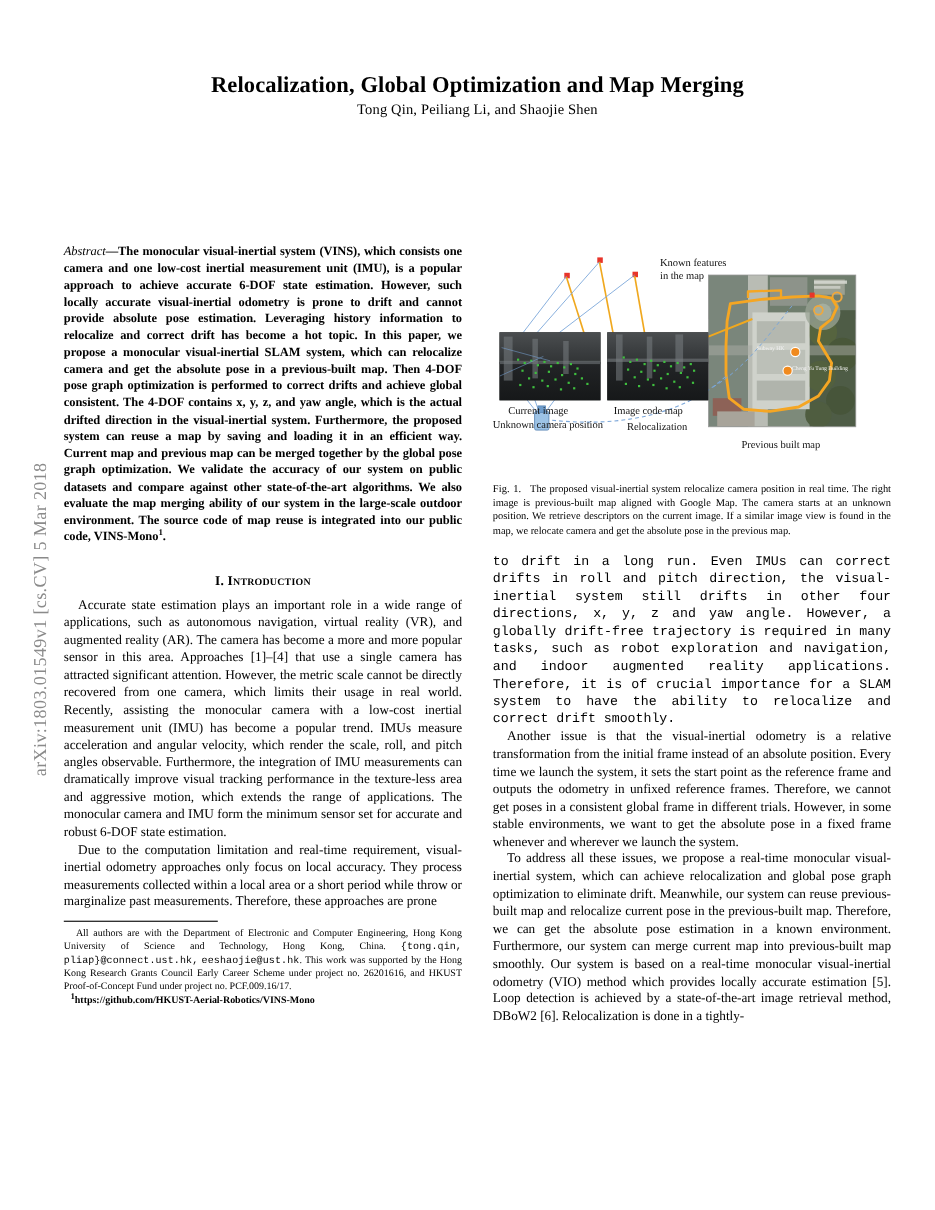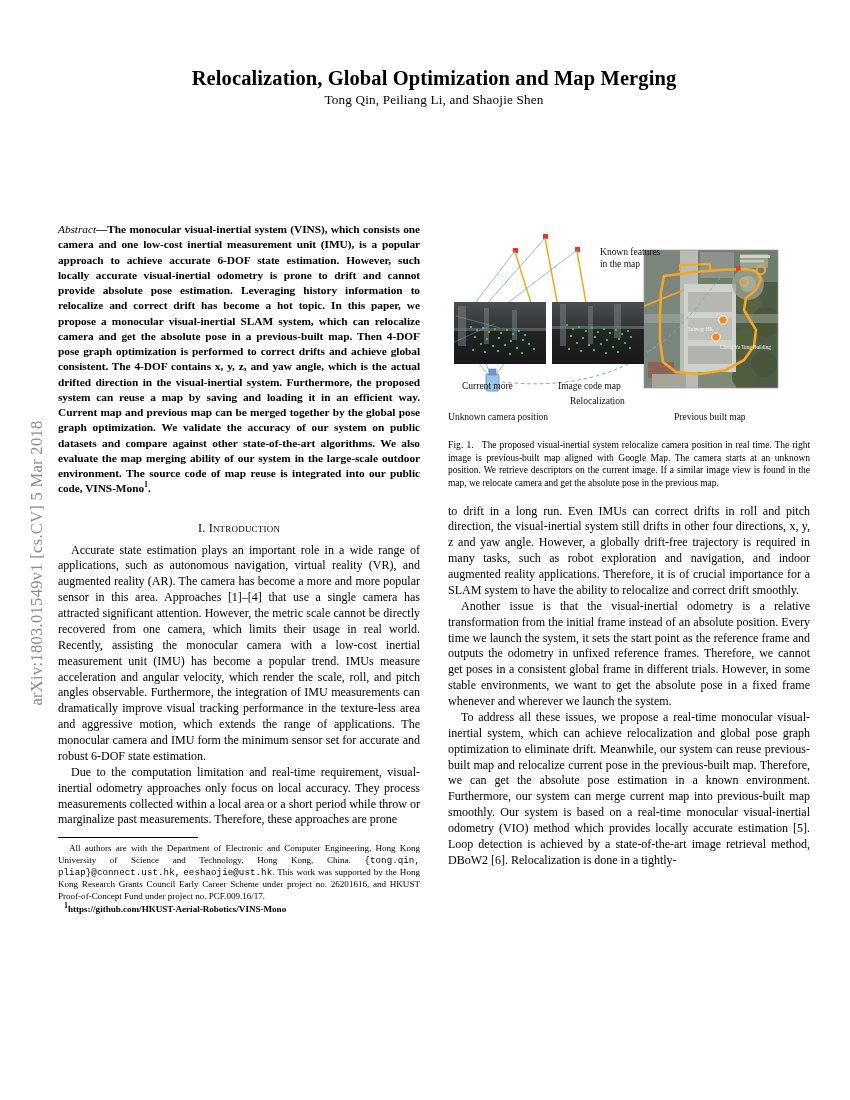--- a/index.html
+++ b/index.html
@@ -92,39 +92,41 @@
     line-height: 0;
   }
 
   
   .section-heading {
     text-align: center;
     font-size: 12.2px;
     margin-top: 24px;
     margin-bottom: 7px;
     letter-spacing: 0.2px;
+    font-weight: bold;
   }
   .section-heading .smallcaps {
     font-variant: small-caps;
   }
 
   
   .body-text {
     font-size: 12.05px;
     line-height: 1.318;
     text-align: justify;
     text-justify: inter-word;
     letter-spacing: -0.02px;
   }
   .body-text p {
     margin: 0;
     text-indent: 13px;
   }
   .body-text p.cont {
     text-indent: 0;
+    font-family: Liberation Mono, monospace;
   }
 
   
   #footnote-rule {
     width: 140px;
     height: 0;
     border-top: 0.8px solid #000;
     margin: 9px 0 5px 0;
   }
   #footnote {
@@ -153,21 +155,20 @@
   #figure-canvas svg {
     position: absolute;
     left: 0; top: 0;
   }
   .fig-label {
     position: absolute;
     font-size: 9.6px;
     color: #111;
     white-space: nowrap;
     letter-spacing: -0.05px;
-    margin-top: 12px;
   }
   .fig-label.two-line { white-space: normal; width: 92px; line-height: 1.22; }
 
   
   .photo {
     position: absolute;
     overflow: hidden;
     background: #2b2d2e;
   }
   .photo .sky {
@@ -408,27 +409,27 @@
                   <rect x="77" y="45" width="2" height="2"></rect>
               </g>
             </svg>
           </div>
 
           <div class="fig-label" style="left:240px; top:92px; font-size:5.2px; color:#f2f2f2;">Subway HK</div>
           <div class="fig-label" style="left:272px; top:110px; font-size:5.2px; color:#f2f2f2;">Cheng Yu Tung Building</div>
 
           <div class="fig-label two-line" style="left:152px; top:12px;">Known features<br>in the map</div>
 
-          <div class="fig-label" style="left:14px; top:146px;">Current more</div>
+          <div class="fig-label" style="left:14px; top:146px;">Current image</div>
 
           <div class="fig-label" style="left:110px; top:146px;">Image code map</div>
 
           <div class="fig-label" style="left:122px; top:161px;">Relocalization</div>
 
-          <div class="fig-label" style="left:0px; top:177px;">Unknown camera position</div>
+          <div class="fig-label" style="left:0px; top:159px;">Unknown camera position</div>
 
           <div class="fig-label" style="left:226px; top:177px;">Previous built map</div>
         </div>
 
         <div id="fig-caption"><span class="fig-num">Fig. 1.</span><span class="gap"></span><span>The proposed visual-inertial system relocalize camera position in real time. The right image is previous-built map aligned with Google Map. The camera starts at an unknown position. We retrieve descriptors on the current image. If a similar image view is found in the map, we relocate camera and get the absolute pose in the previous map.</span></div>
       </div>
 
       <div class="body-text" style="margin-top:14px;">
         <p class="cont">to drift in a long run. Even IMUs can correct drifts in roll and pitch direction, the visual-inertial system still drifts in other four directions, x, y, z and yaw angle. However, a globally drift-free trajectory is required in many tasks, such as robot exploration and navigation, and indoor augmented reality applications. Therefore, it is of crucial importance for a SLAM system to have the ability to relocalize and correct drift smoothly.</p>
         <p>Another issue is that the visual-inertial odometry is a relative transformation from the initial frame instead of an absolute position. Every time we launch the system, it sets the start point as the reference frame and outputs the odometry in unfixed reference frames. Therefore, we cannot get poses in a consistent global frame in different trials. However, in some stable environments, we want to get the absolute pose in a fixed frame whenever and wherever we launch the system.</p>

